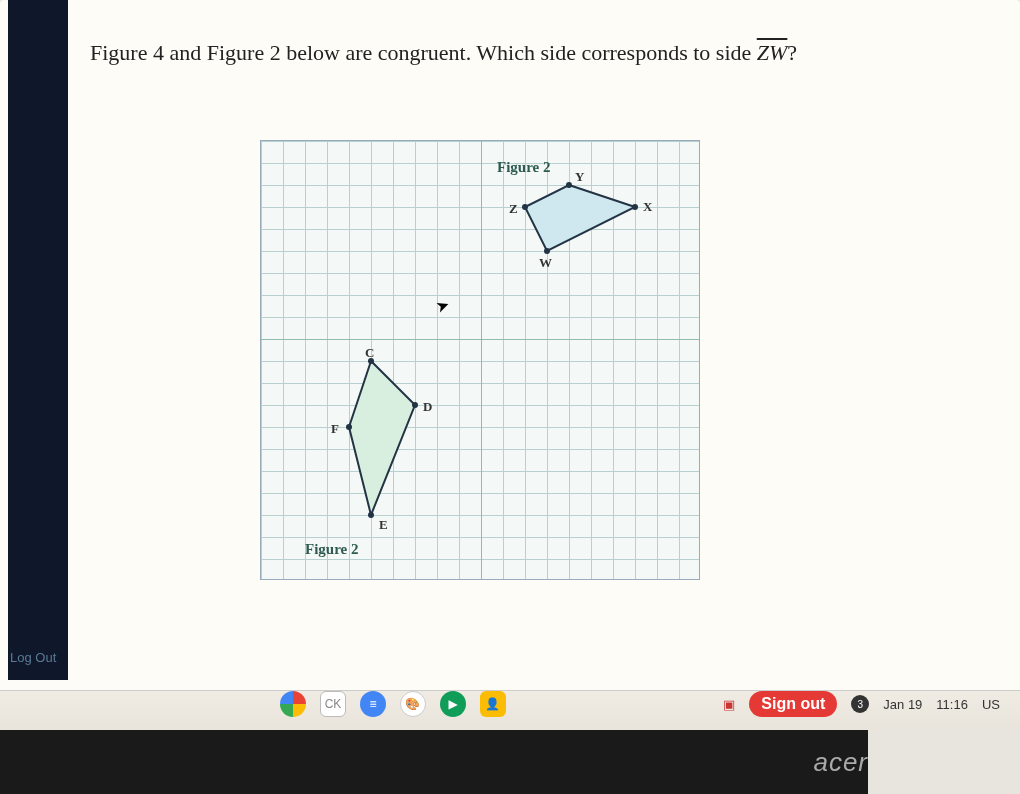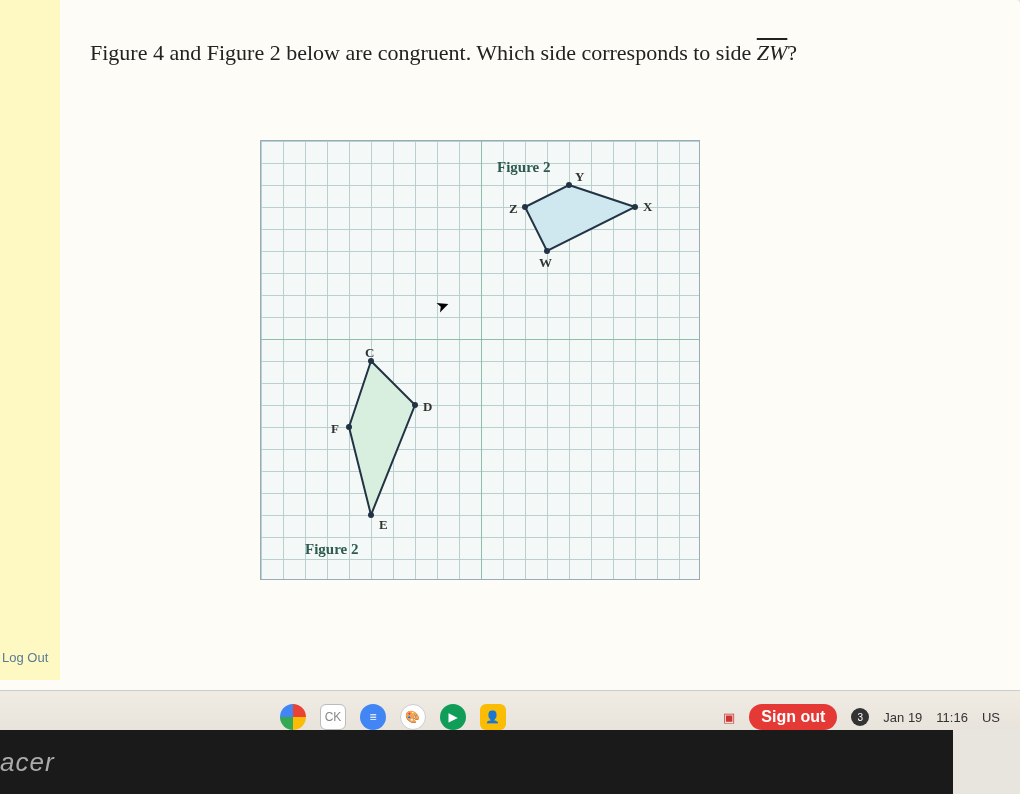--- a/index.html
+++ b/index.html
@@ -13,23 +13,23 @@
   }
   .screen {
     position: absolute;
     top: 0; left: 0;
     width: 1020px; height: 720px;
     background: #fdfcf7;
     border-radius: 4px;
   }
   .left-pane {
     position: absolute;
-    left: 0; top: 0;
+    left: 8px; top: 0;
     width: 60px; height: 680px;
-    background: #fef9c3;
+    background: #0f172a;
   }
   .logout {
     position: absolute;
     left: 2px;
     top: 650px;
     font-family: Arial, sans-serif;
     font-size: 13px;
     color: #5a7a95;
   }
   .question {
@@ -95,21 +95,21 @@
   }
   .shelf {
     position: absolute;
     left: 0;
     top: 690px;
     width: 1020px;
     height: 40px;
     background: linear-gradient(to bottom, #f0ece4, #e8e4dc);
     border-top: 1px solid #ccc;
     display: flex;
-    align-items: flex-end;
+    align-items: flex-start;
     font-family: Arial, sans-serif;
   }
   .shelf .apps {
     display: flex;
     gap: 14px;
     margin-left: 280px;
     align-items: center;
   }
   .shelf .icon {
     width: 26px;
@@ -146,26 +146,26 @@
     color: #fff;
     font-size: 10px;
     display: flex;
     align-items: center;
     justify-content: center;
   }
   .bezel {
     position: absolute;
     left: 0;
     top: 730px;
-    width: 953px;
+    width: 868px;
     height: 64px;
     background: #1a1a1a;
     display: flex;
     align-items: center;
-    justify-content: flex-start;
+    justify-content: flex-end;
   }
   .brand {
     color: #aaa;
     font-family: Arial, sans-serif;
     font-style: italic;
     font-size: 26px;
     letter-spacing: 1px;
   }
   svg.figsvg {
     position: absolute;

